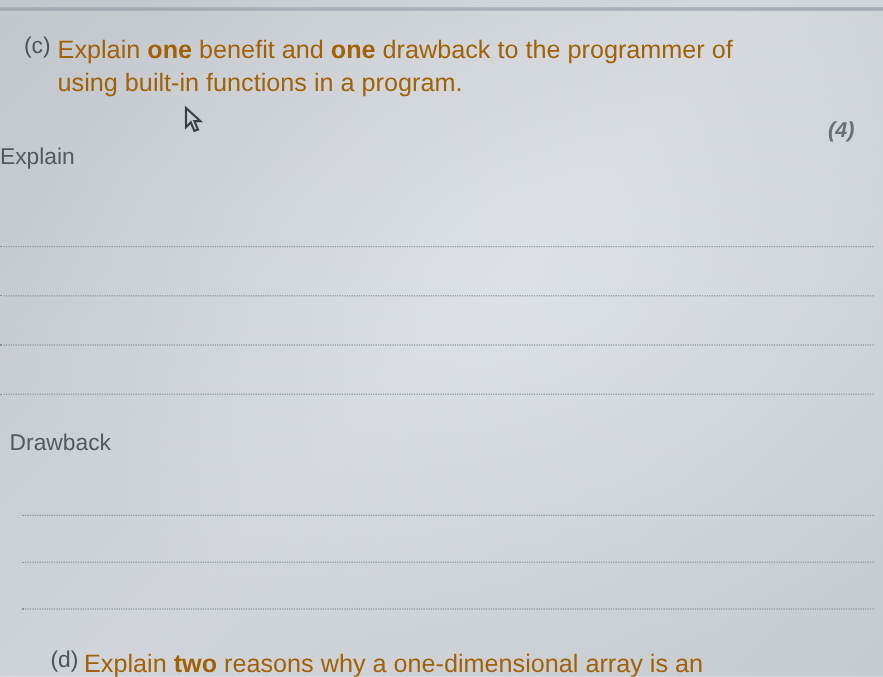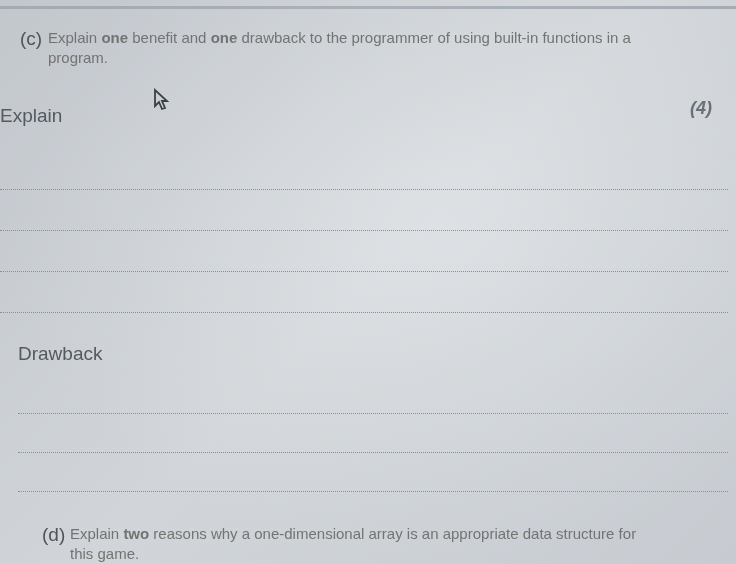--- a/index.html
+++ b/index.html
@@ -25,23 +25,23 @@
       position: relative;
     }
     .q-label {
       position: absolute;
       left: 20px;
       top: 0;
       font-size: 19px;
       color: #4e545a;
     }
     .q-text {
-      font-size: 15px;
+      font-size: 21px;
       line-height: 1.35;
-      color: #737373;
+      color: #a16207;
       padding-right: 60px;
     }
     .bold {
       font-weight: bold;
     }
     .marks {
       position: absolute;
       right: 24px;
       top: 70px;
       font-size: 18px;
@@ -52,21 +52,21 @@
     .section-label {
       font-size: 19px;
       color: #545a60;
       margin-left: 0px;
     }
     .benefit-label {
       margin-top: 36px;
     }
     .drawback-label {
       margin-top: 30px;
-      margin-left: 18px;
+      margin-left: 8px;
     }
     .answer-lines {
       margin-top: 22px;
     }
     .dotted-line {
       border-bottom: 1.5px dotted #888f96;
       height: 1px;
       margin: 0 8px 0 0;
     }
     .line-gap {

